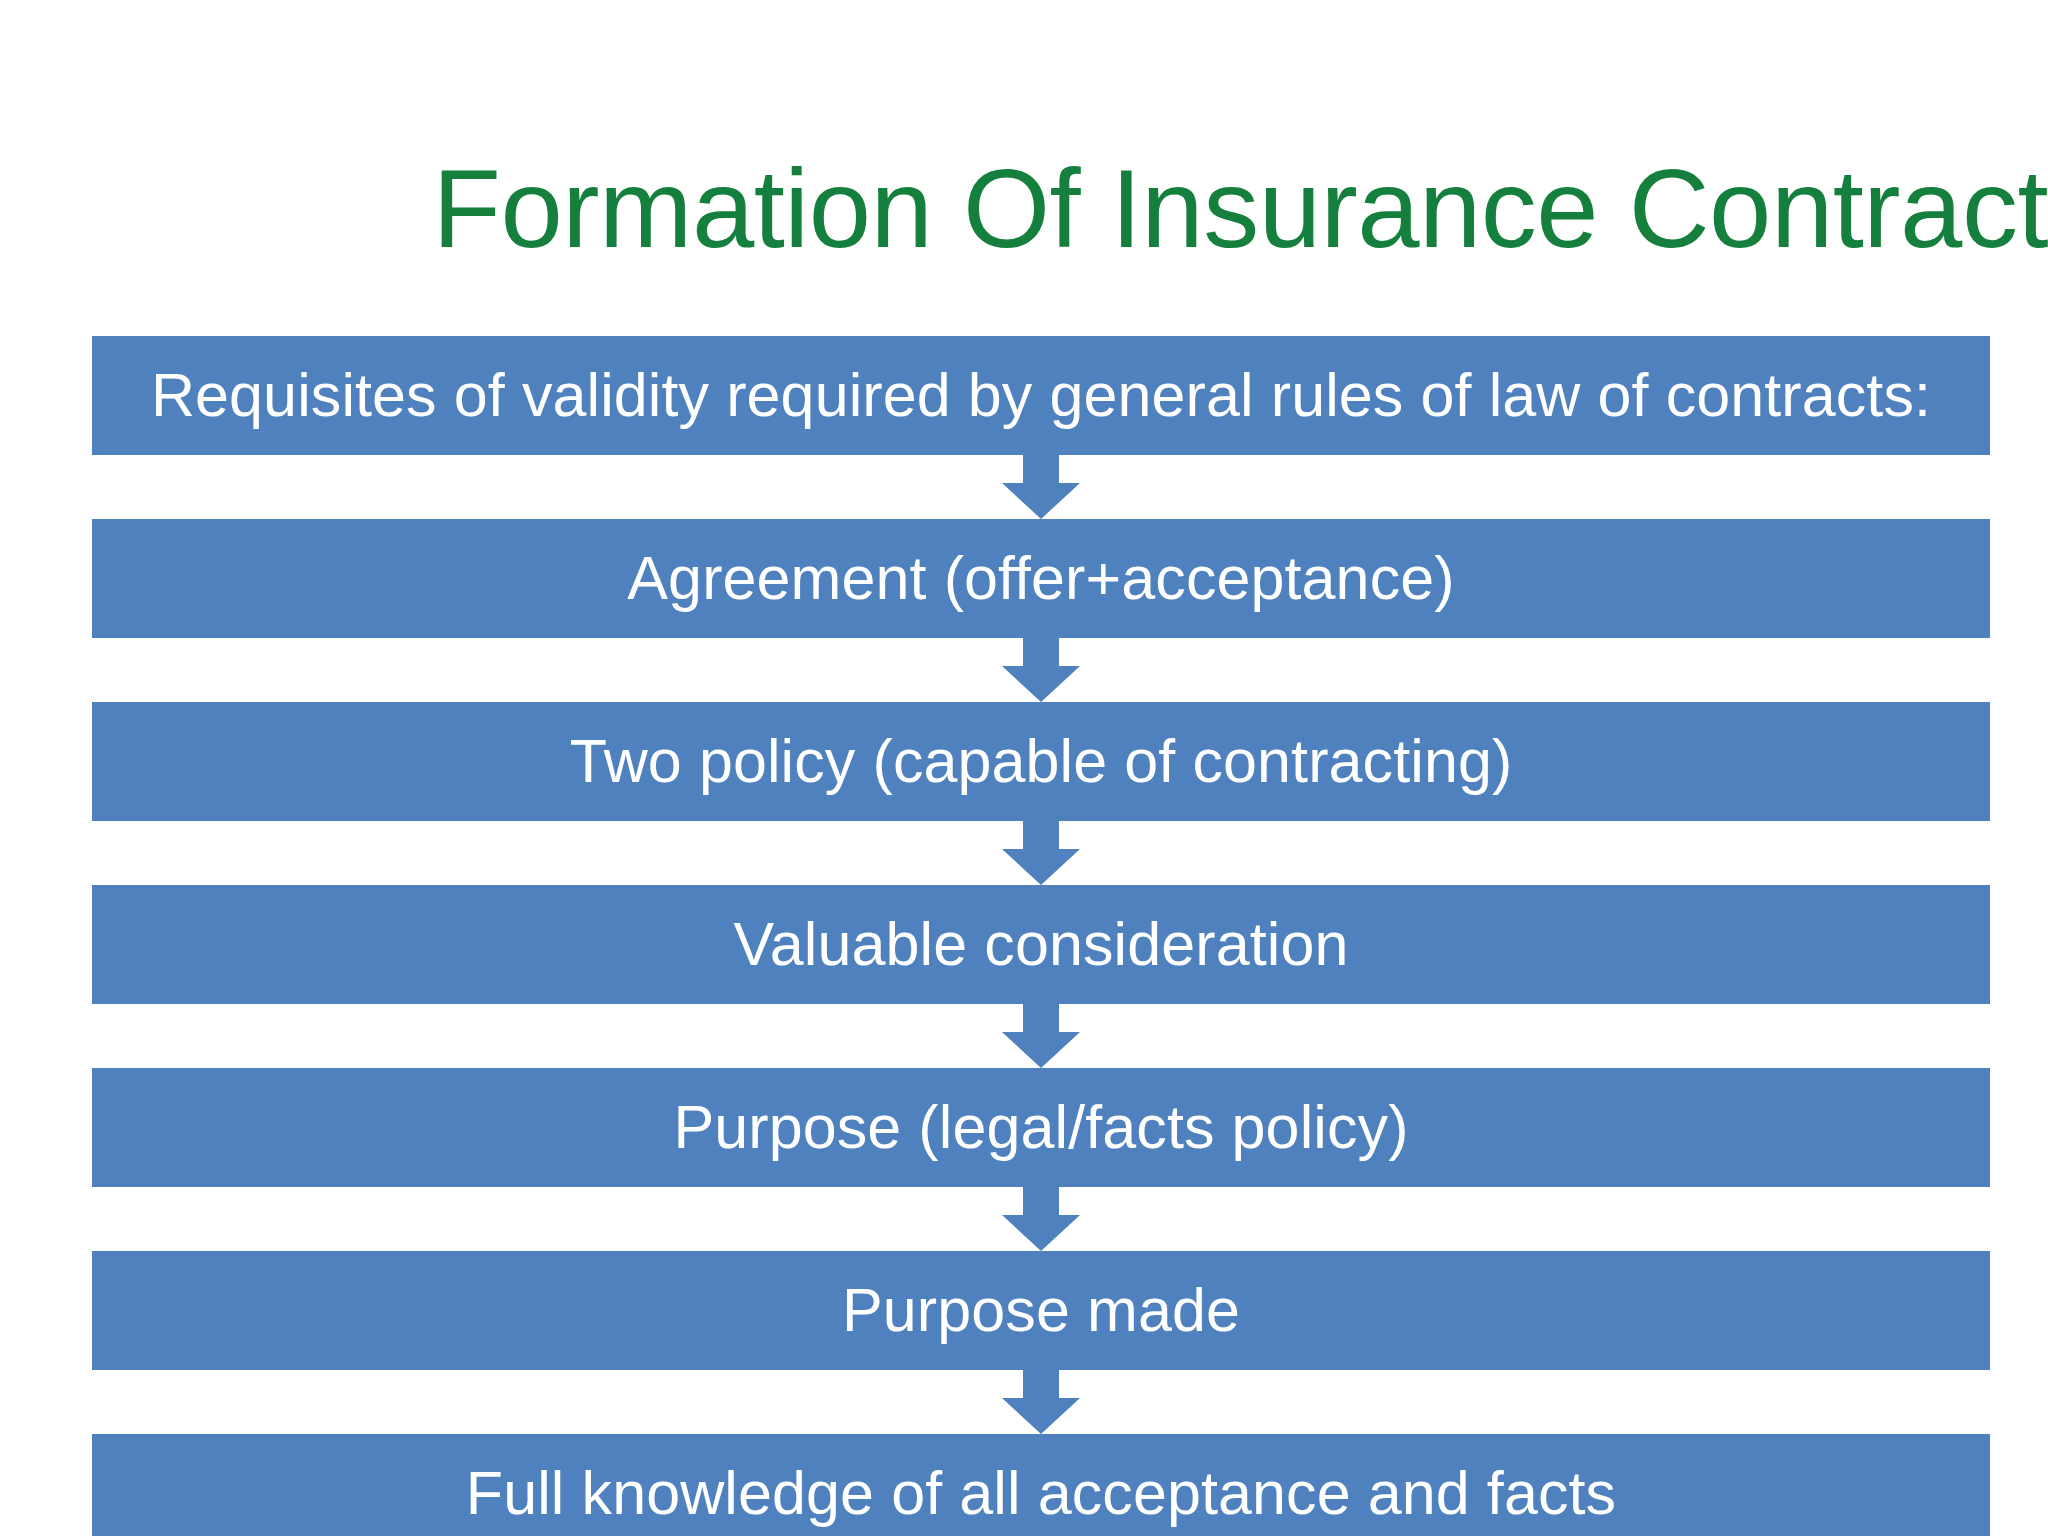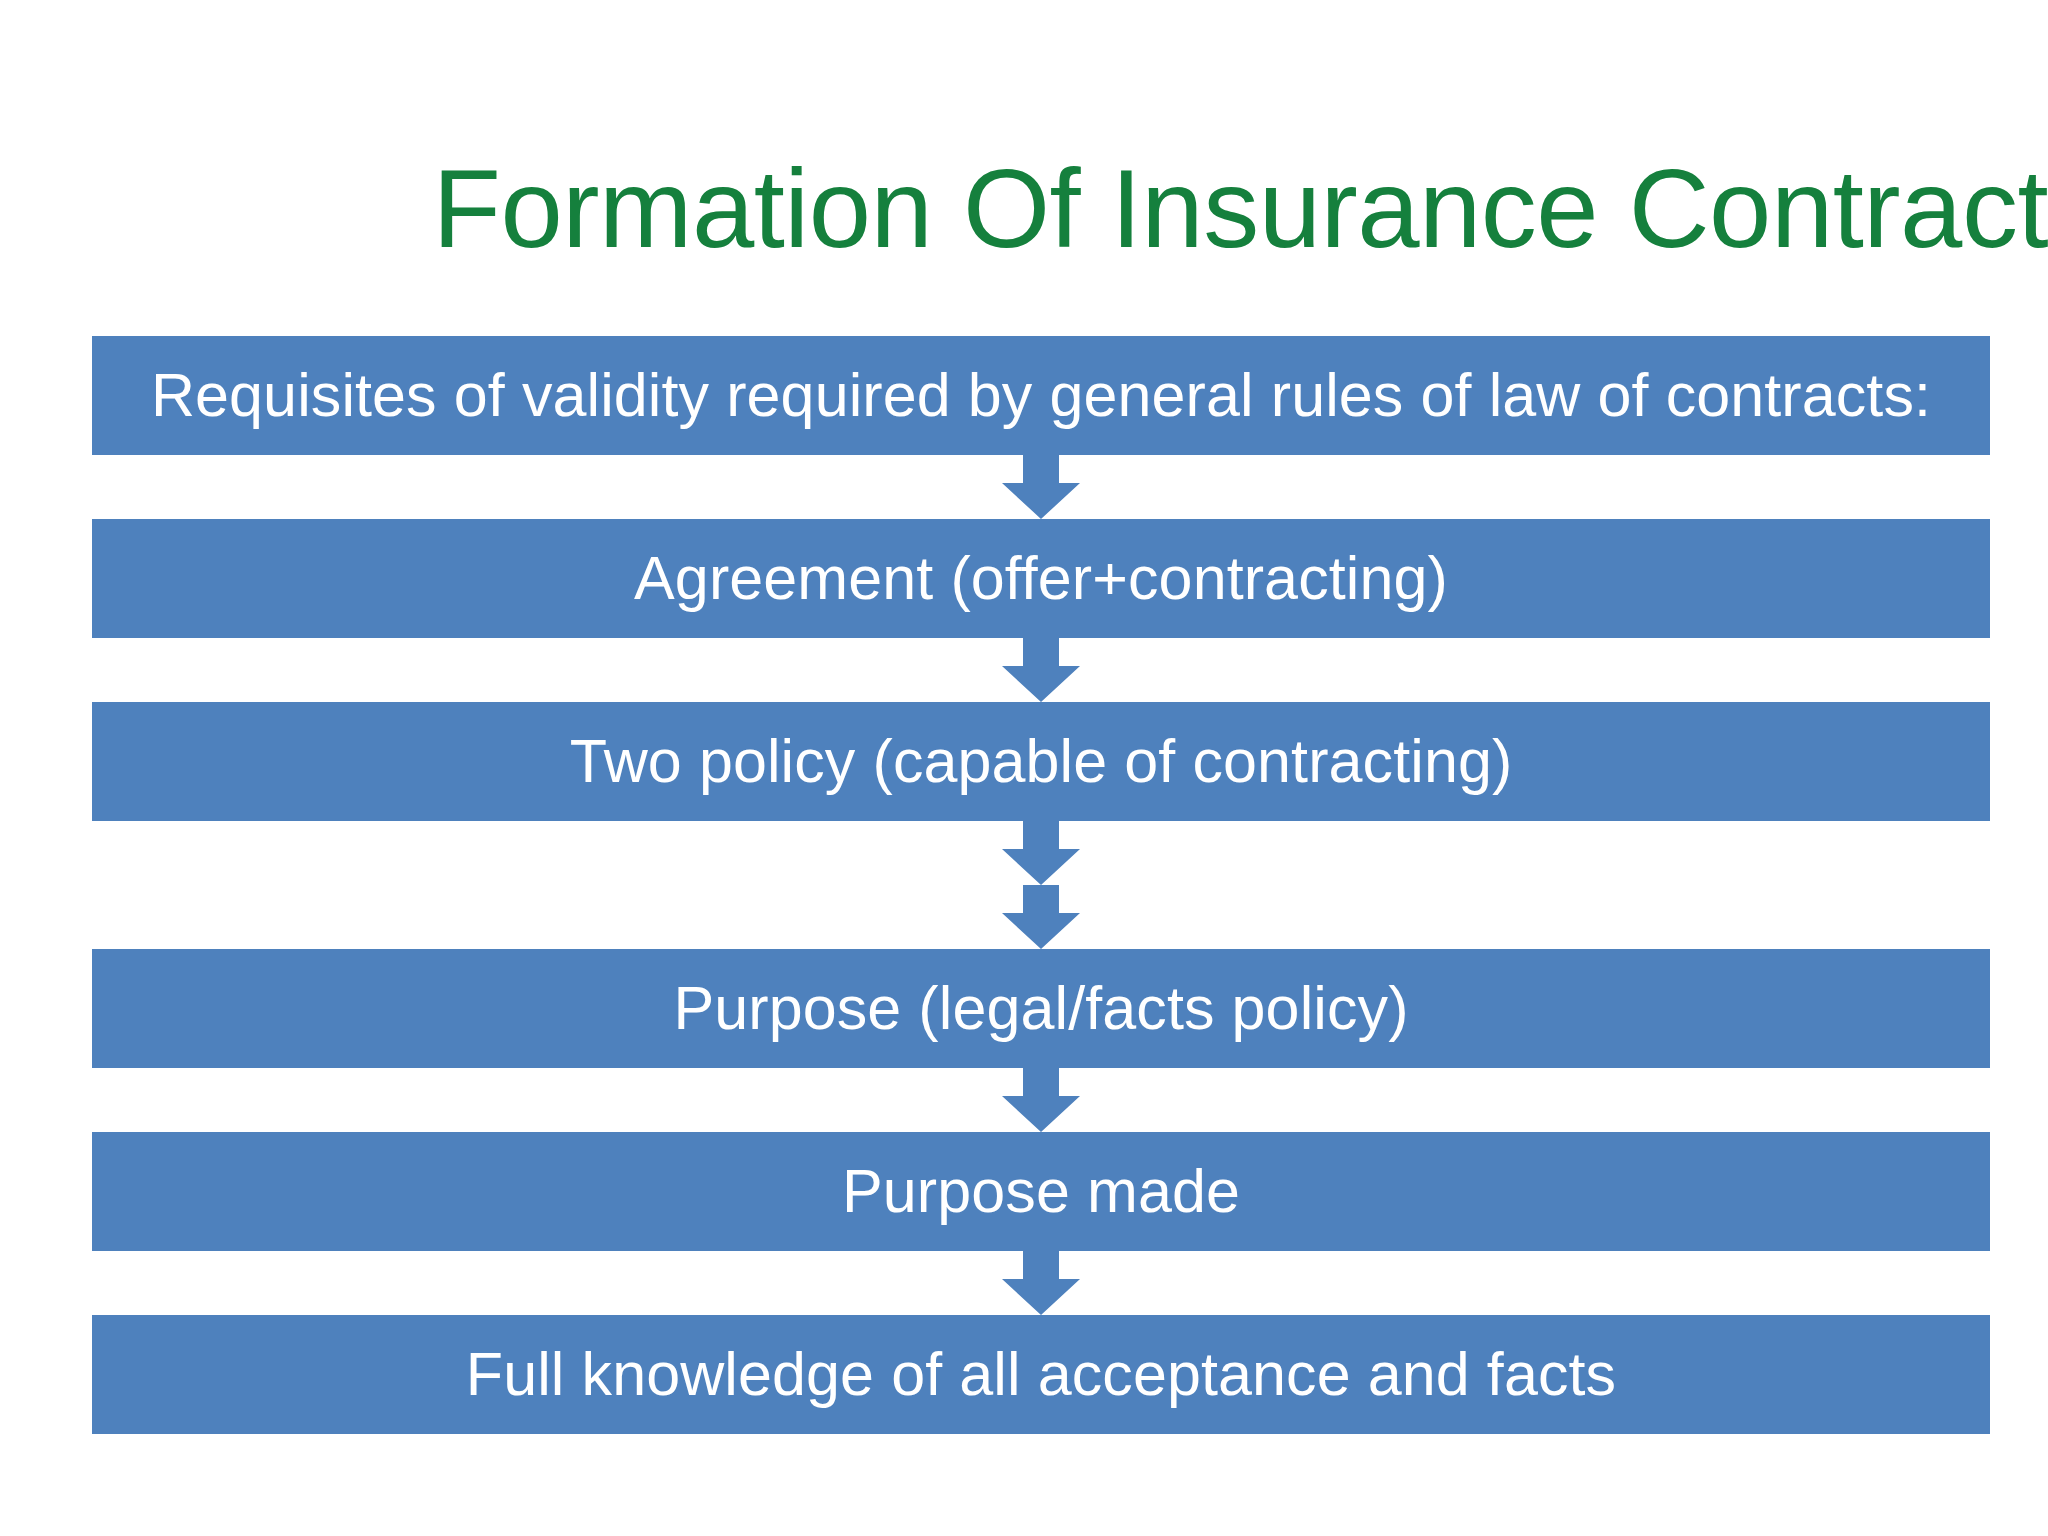--- a/index.html
+++ b/index.html
@@ -94,37 +94,40 @@
     <div class="flow-step">
       <span class="flow-step-label">Requisites of validity required by general rules of law of contracts:</span>
     </div>
     <div class="flow-connector">
       <svg class="flow-arrow" viewBox="0 0 78 64" preserveAspectRatio="none">
         <polygon points="21,0 57,0 57,28 78,28 39,64 0,28 21,28" fill="#4E81BD"></polygon>
       </svg>
     </div>
 
     <div class="flow-step">
-      <span class="flow-step-label">Agreement (offer+contracting)</span>
+      <span class="flow-step-label">Agreement (offer+acceptance)</span>
     </div>
     <div class="flow-connector">
       <svg class="flow-arrow" viewBox="0 0 78 64" preserveAspectRatio="none">
         <polygon points="21,0 57,0 57,28 78,28 39,64 0,28 21,28" fill="#4E81BD"></polygon>
       </svg>
     </div>
 
     <div class="flow-step">
       <span class="flow-step-label">Two policy (capable of contracting)</span>
     </div>
     <div class="flow-connector">
       <svg class="flow-arrow" viewBox="0 0 78 64" preserveAspectRatio="none">
         <polygon points="21,0 57,0 57,28 78,28 39,64 0,28 21,28" fill="#4E81BD"></polygon>
       </svg>
     </div>
 
+    <div class="flow-step">
+      <span class="flow-step-label">Valuable consideration</span>
+    </div>
     <div class="flow-connector">
       <svg class="flow-arrow" viewBox="0 0 78 64" preserveAspectRatio="none">
         <polygon points="21,0 57,0 57,28 78,28 39,64 0,28 21,28" fill="#4E81BD"></polygon>
       </svg>
     </div>
 
     <div class="flow-step">
       <span class="flow-step-label">Purpose (legal/facts policy)</span>
     </div>
     <div class="flow-connector">

